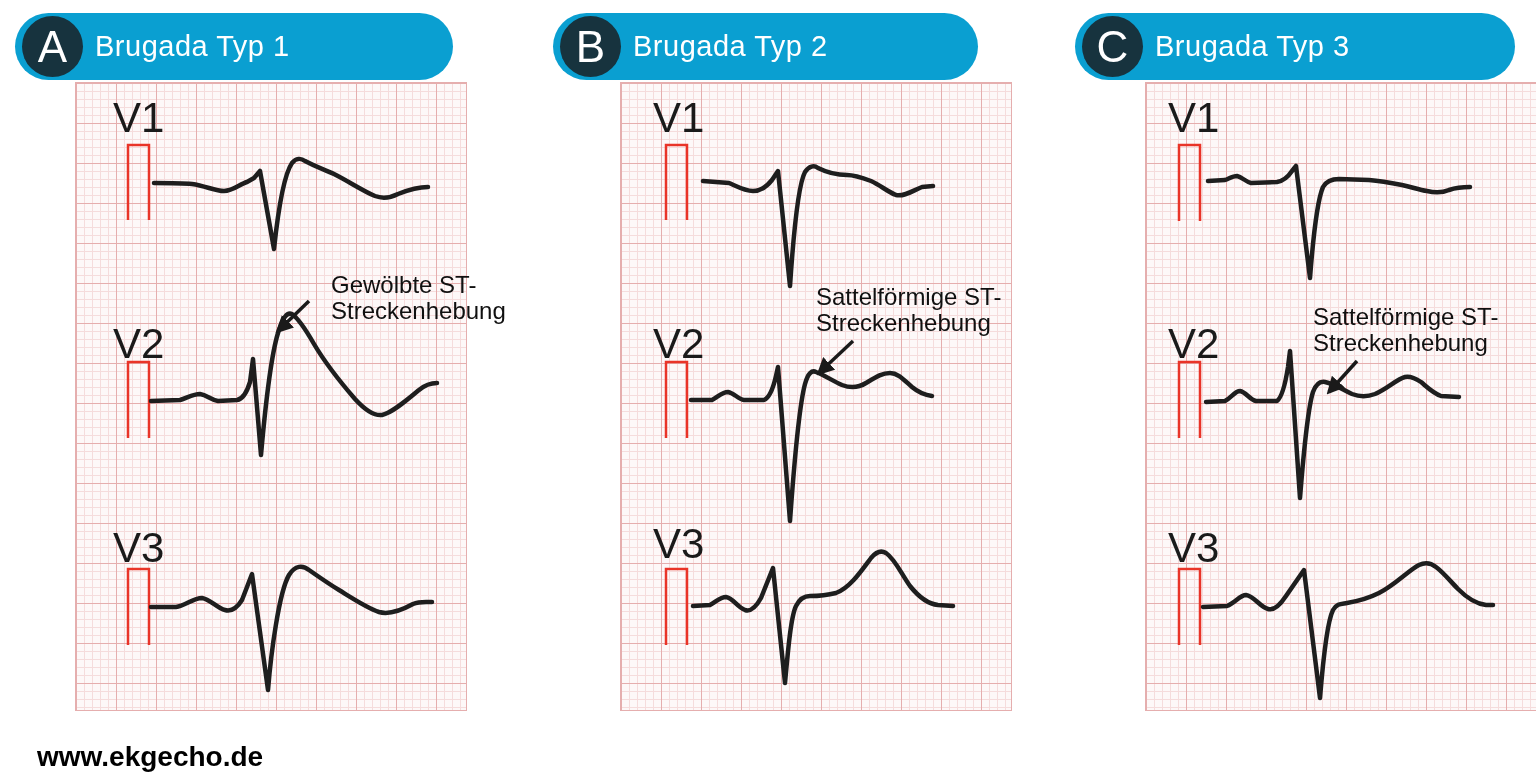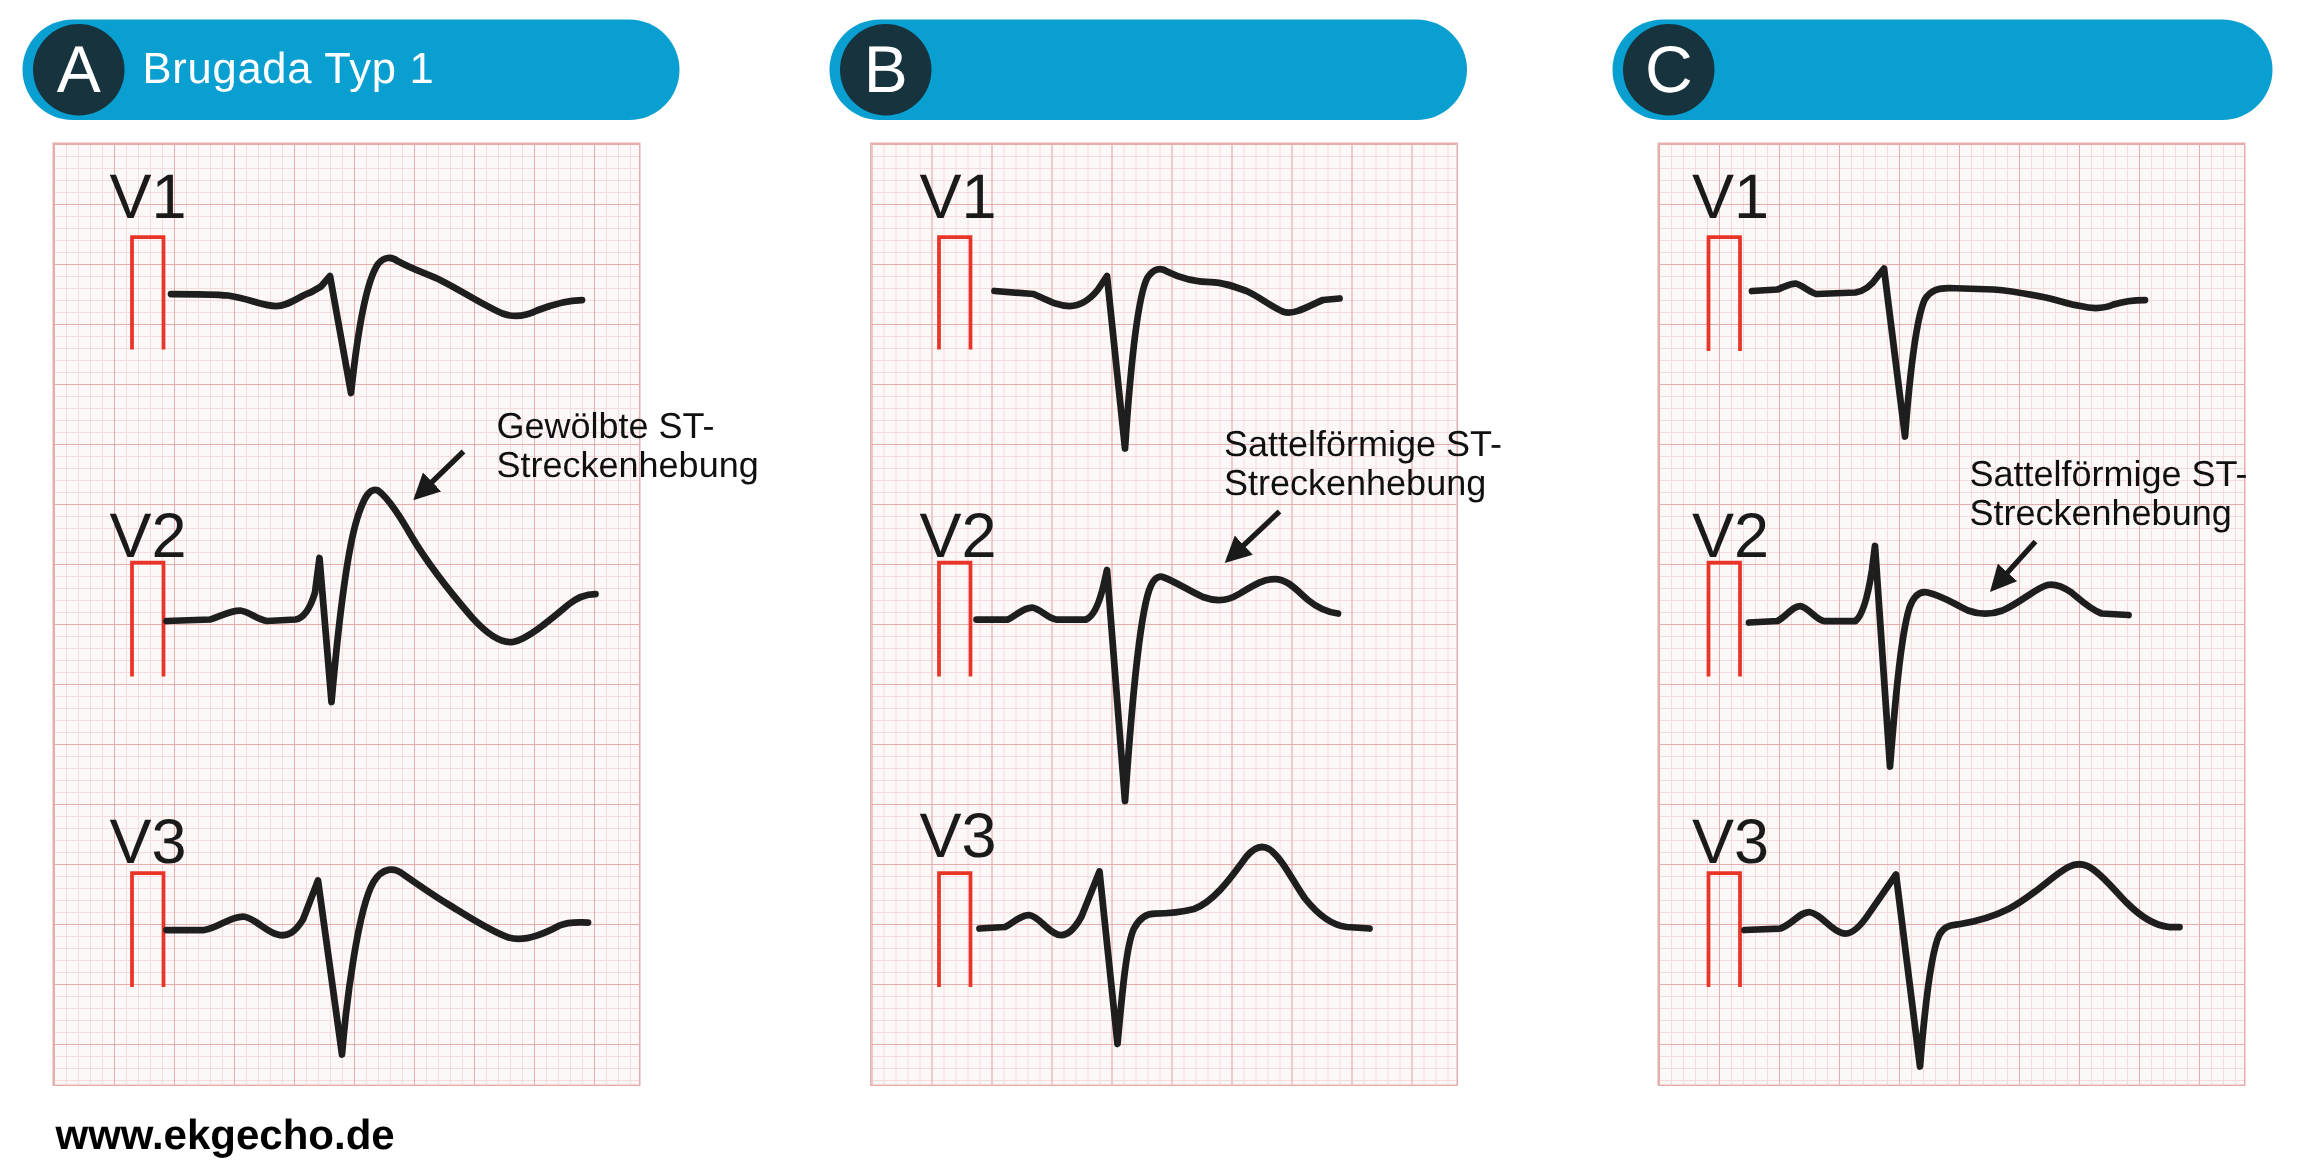--- a/index.html
+++ b/index.html
@@ -5,29 +5,29 @@
   html,body{margin:0;padding:0;background:#ffffff;}
   body{width:1536px;height:783px;position:relative;overflow:hidden;
        font-family:"Liberation Sans",sans-serif;color:#111;}
 
   .panel-header{position:absolute;top:13px;height:67px;border-radius:34px;
        background:#0a9fd1;display:flex;align-items:center;}
   .badge{position:absolute;left:7px;top:3px;width:61px;height:61px;border-radius:50%;
        background:#17333e;color:#fff;font-size:44px;line-height:61px;text-align:center;}
   .pill-title{color:#fff;font-size:29px;margin-left:80px;letter-spacing:0.5px;}
 
-  .ecg-grid{position:absolute;top:95px;width:390px;height:627px;
+  .ecg-grid{position:absolute;top:82px;width:390px;height:627px;
        background-color:#fdf8f8;
        background-image:
          linear-gradient(to right,#e5aeae 1px,transparent 1px),
          linear-gradient(to bottom,#e5aeae 1px,transparent 1px),
          linear-gradient(to right,#f5dcdc 1px,transparent 1px),
          linear-gradient(to bottom,#f5dcdc 1px,transparent 1px);
        background-size:40px 40px,40px 40px,8px 8px,8px 8px;
-       border:1px solid #e5aeae;}
+       border:1px solid #e5aeae;margin-left:40px;}
   .ecg-grid svg{position:absolute;left:0;top:0;}
   .trace{fill:none;stroke:#1e1e1e;stroke-width:4.5;stroke-linecap:round;stroke-linejoin:round;}
   .pulse{fill:none;stroke:#e93428;stroke-width:2.5;stroke-linecap:butt;stroke-linejoin:miter;}
 
   .lead-label{position:absolute;font-size:42px;color:#1a1a1a;line-height:1;}
 
   .annotation{position:absolute;font-size:24px;line-height:26px;color:#101010;
        white-space:pre-line;}
 
   .arrow-overlay{position:absolute;left:0;top:0;pointer-events:none;}
@@ -53,39 +53,41 @@
   </svg>
   <div class="lead-label" style="left:37px;top:14px;">V1</div>
   <div class="lead-label" style="left:37px;top:240px;">V2</div>
   <div class="lead-label" style="left:37px;top:444px;">V3</div>
 </div>
 <div class="annotation" style="left:331px;top:272px;">Gewölbte ST-
 Streckenhebung</div>
 
 <div class="panel-header" style="left:553px;width:425px;">
   <div class="badge">B</div>
+  <div class="pill-title">Brugada Typ 2</div>
 </div>
 <div class="ecg-grid" style="left:580px;">
   <svg width="390" height="627" viewBox="0 0 390 627">
     <path class="pulse" d="M45 137 L45 62 L66 62 L66 137"></path>
     <path class="pulse" d="M45 355 L45 279 L66 279 L66 355"></path>
     <path class="pulse" d="M45 562 L45 486 L66 486 L66 562"></path>
     <path class="trace" d="M82 98 L108 100 C117 104 124 108 132 108 C141 108 147 102 151 97 L157 88 L169 203 C172 158 177 102 184 89 C188 83 193 82 197 85 C207 90 217 92 226 92 C234 92 242 95 250 98 C259 102 267 109 275 112 C283 114 293 107 301 104 L312 103"></path>
     <path class="trace" d="M70 317 L91 317 C97 314 101 309 107 309 C113 310 117 316 123 317 L143 317 C148 315 152 306 155 293 L157 284 L169 438 C172 396 177 327 184 301 C187 290 191 287 195 289 C203 292 212 298 221 302 C229 305 237 305 245 300 C255 294 261 290 269 290 C277 290 283 297 291 304 C297 309 303 312 311 313"></path>
     <path class="trace" d="M72 523 L89 522 C95 519 99 514 105 514 C112 515 116 524 124 527 C130 529 135 524 140 515 L152 485 L164 600 C167 567 170 533 175 523 C179 515 184 513 189 513 C199 513 207 512 215 510 C229 505 241 487 250 475 C255 469 260 467 265 470 C274 476 281 492 289 503 C297 513 307 521 317 522 L332 523"></path>
   </svg>
   <div class="lead-label" style="left:32px;top:14px;">V1</div>
   <div class="lead-label" style="left:32px;top:240px;">V2</div>
   <div class="lead-label" style="left:32px;top:440px;">V3</div>
 </div>
 <div class="annotation" style="left:816px;top:284px;">Sattelförmige ST-
 Streckenhebung</div>
 
 <div class="panel-header" style="left:1075px;width:440px;">
   <div class="badge">C</div>
+  <div class="pill-title">Brugada Typ 3</div>
 </div>
 <div class="ecg-grid" style="left:1105px;">
   <svg width="390" height="627" viewBox="0 0 390 627">
     <path class="pulse" d="M33 138 L33 62 L54 62 L54 138"></path>
     <path class="pulse" d="M33 355 L33 279 L54 279 L54 355"></path>
     <path class="pulse" d="M33 562 L33 486 L54 486 L54 562"></path>
     <path class="trace" d="M62 98 L79 97 C84 95 87 93 91 93 C96 94 100 99 105 100 L131 99 C137 98 142 94 146 88 L150 83 L164 195 C167 156 171 118 177 104 C181 97 187 96 193 96 L223 97 C236 98 246 100 256 102 C266 104 273 107 281 108 C289 110 296 110 303 107 C309 105 316 104 324 104"></path>
     <path class="trace" d="M60 319 L79 318 C85 315 89 308 94 308 C100 309 104 317 110 318 L131 318 C135 315 139 303 142 284 L144 268 L154 415 C157 377 161 328 167 309 C170 301 174 298 179 299 C189 301 197 307 206 311 C214 314 221 314 229 311 C241 306 251 296 259 294 C264 293 269 295 275 299 C281 304 287 310 295 313 L313 314"></path>
     <path class="trace" d="M57 524 L81 523 C89 520 94 512 100 512 C108 513 114 524 122 526 C128 528 134 522 140 513 L158 487 L174 615 C177 578 181 539 187 527 C191 520 196 521 201 520 C213 518 223 515 233 510 C249 502 263 487 273 482 C279 479 285 480 290 484 C298 490 305 499 312 506 C320 514 330 521 340 522 L347 522"></path>
   </svg>

